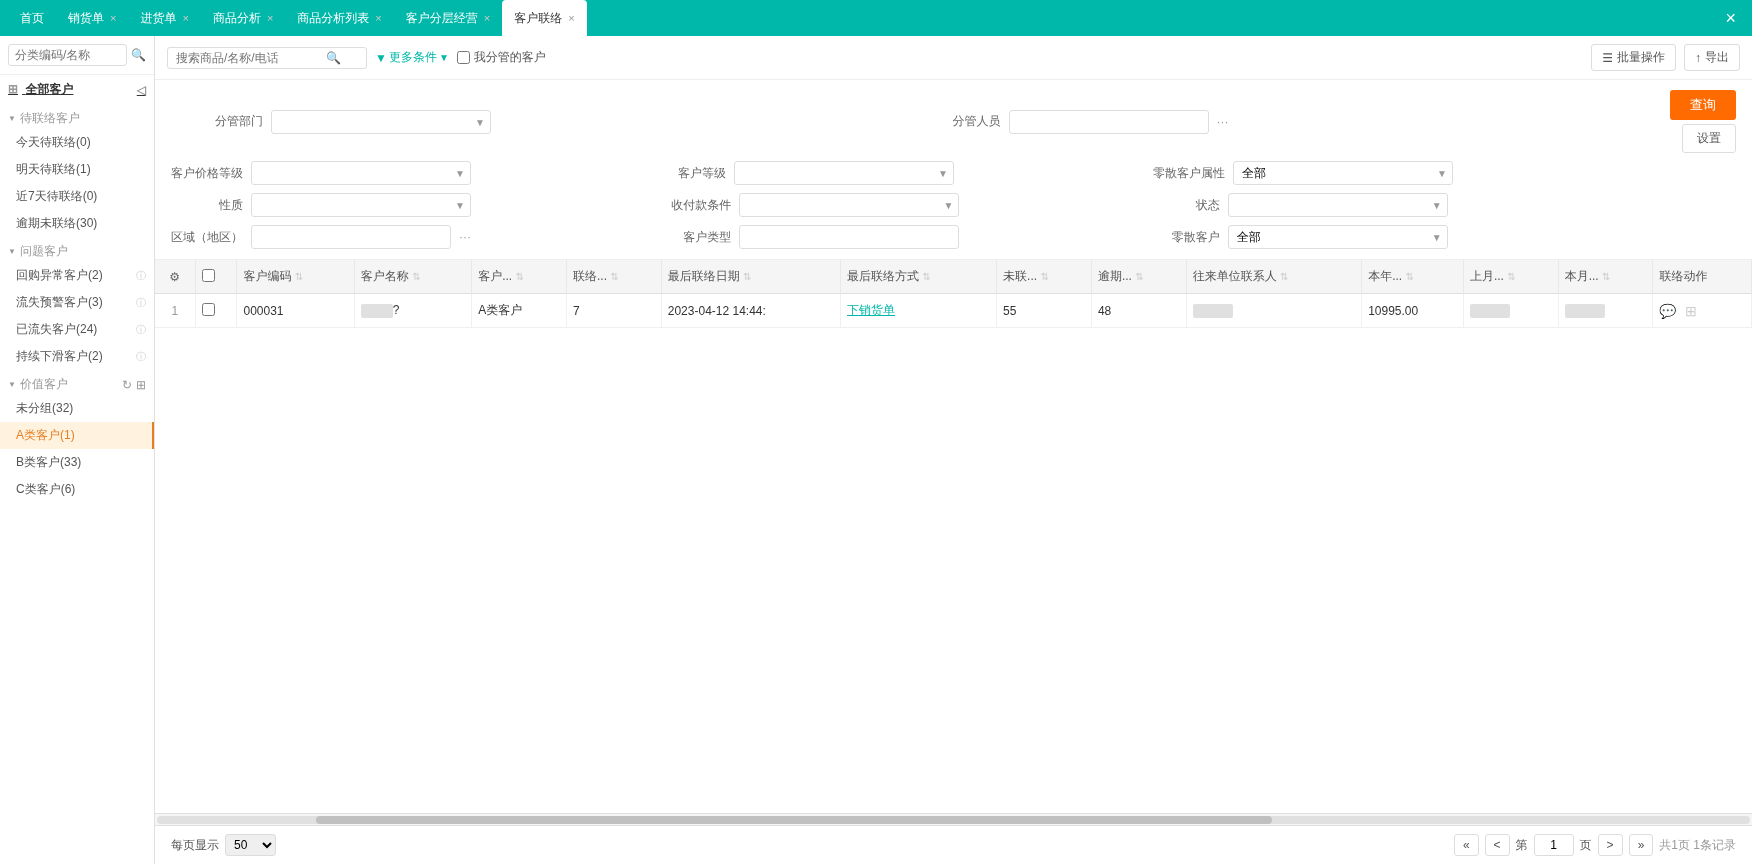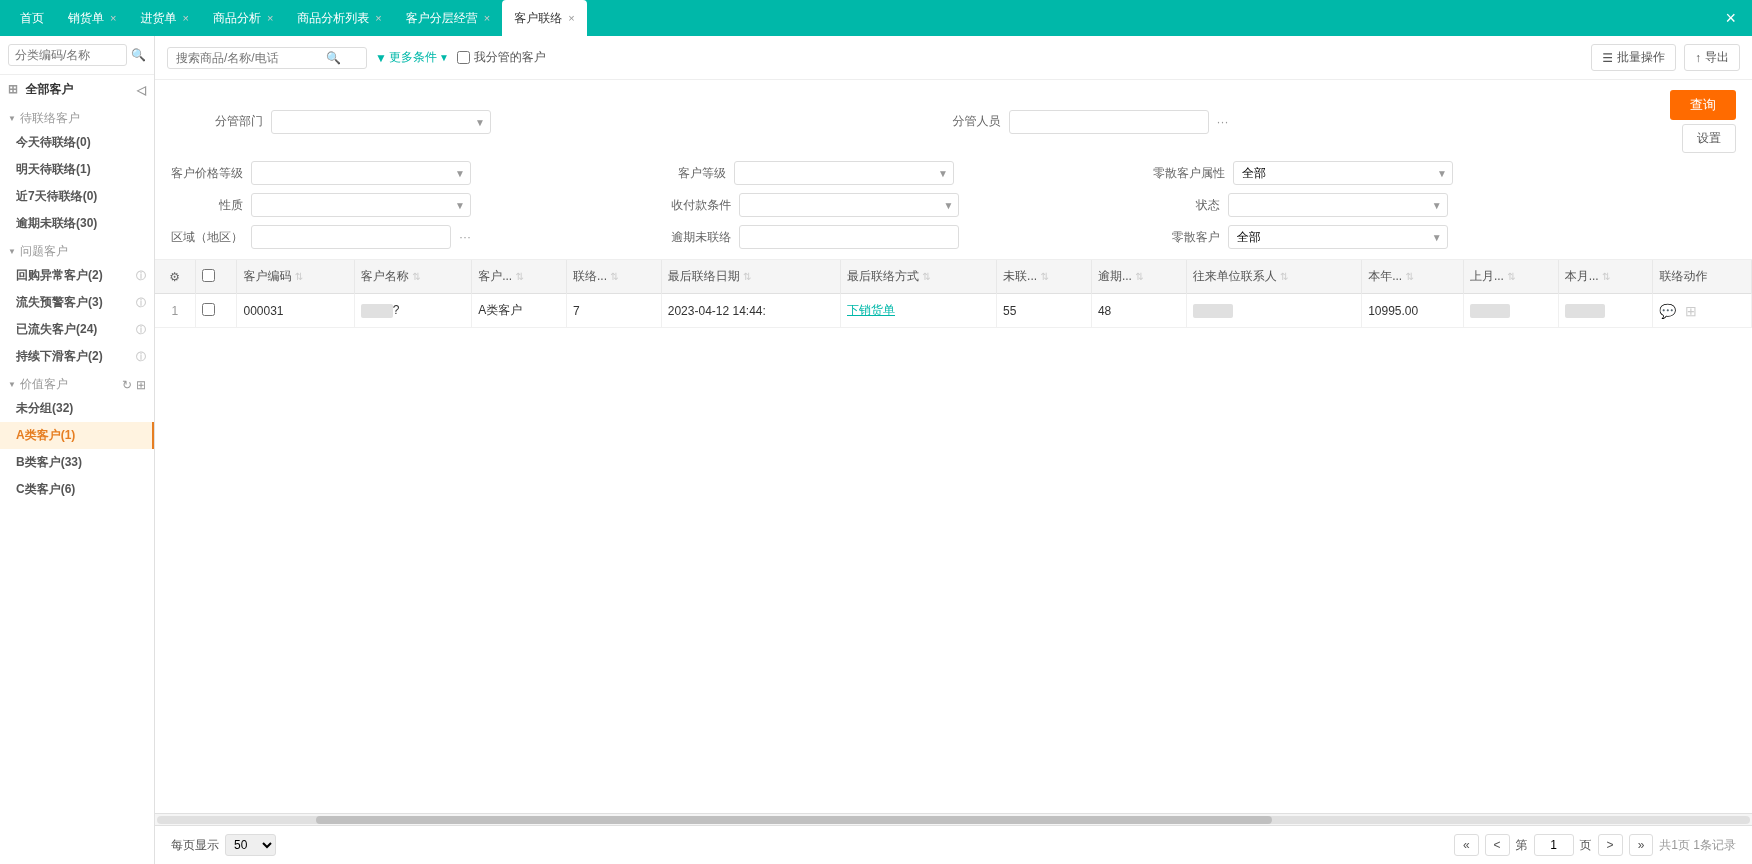--- a/index.html
+++ b/index.html
@@ -79,20 +79,21 @@
       cursor: pointer;
     }
     .sidebar-all-customers {
       display: flex;
       align-items: center;
       justify-content: space-between;
       padding: 6px 8px;
       font-weight: bold;
       color: #333;
       cursor: pointer;
+      text-decoration: underline;
     }
     .sidebar-all-customers .grid-icon {
       color: #999;
       margin-right: 4px;
     }
     .sidebar-collapse-btn {
       color: #999;
       cursor: pointer;
     }
     .sidebar-group-title {
@@ -106,21 +107,20 @@
     .sidebar-group-title .triangle {
       font-size: 8px;
     }
     .sidebar-item {
       padding: 5px 8px 5px 16px;
       color: #555;
       cursor: pointer;
       display: flex;
       align-items: center;
       justify-content: flex-start;
-      font-weight: bold;
     }
     .sidebar-item.active {
       background: #fff3e0;
       color: #e67e22;
       border-right: 2px solid #e67e22;
     }
     .sidebar-item-label { flex: 1; }
     .sidebar-item-icon {
       color: #ccc;
       font-size: 10px;
@@ -643,21 +643,21 @@
         <div style="width:120px;"></div>
       </div>
 
       <div class="adv-filter-row">
         <div class="filter-field">
           <span class="filter-field-label">区域（地区）</span>
           <input class="filter-field-input" style="max-width: 200px;">
           <span class="filter-dots">···</span>
         </div>
         <div class="filter-field" style="margin-left:20px;">
-          <span class="filter-field-label">逾期未联络</span>
+          <span class="filter-field-label">客户类型</span>
           <input class="filter-field-input" style="max-width: 220px;">
         </div>
         <div class="filter-field" style="margin-left:20px;">
           <span class="filter-field-label">零散客户</span>
           <div class="filter-select-wrap" style="max-width:220px; flex:1;">
             <select>
               <option>全部</option>
             </select>
             <span class="chevron">▼</span>
           </div>

